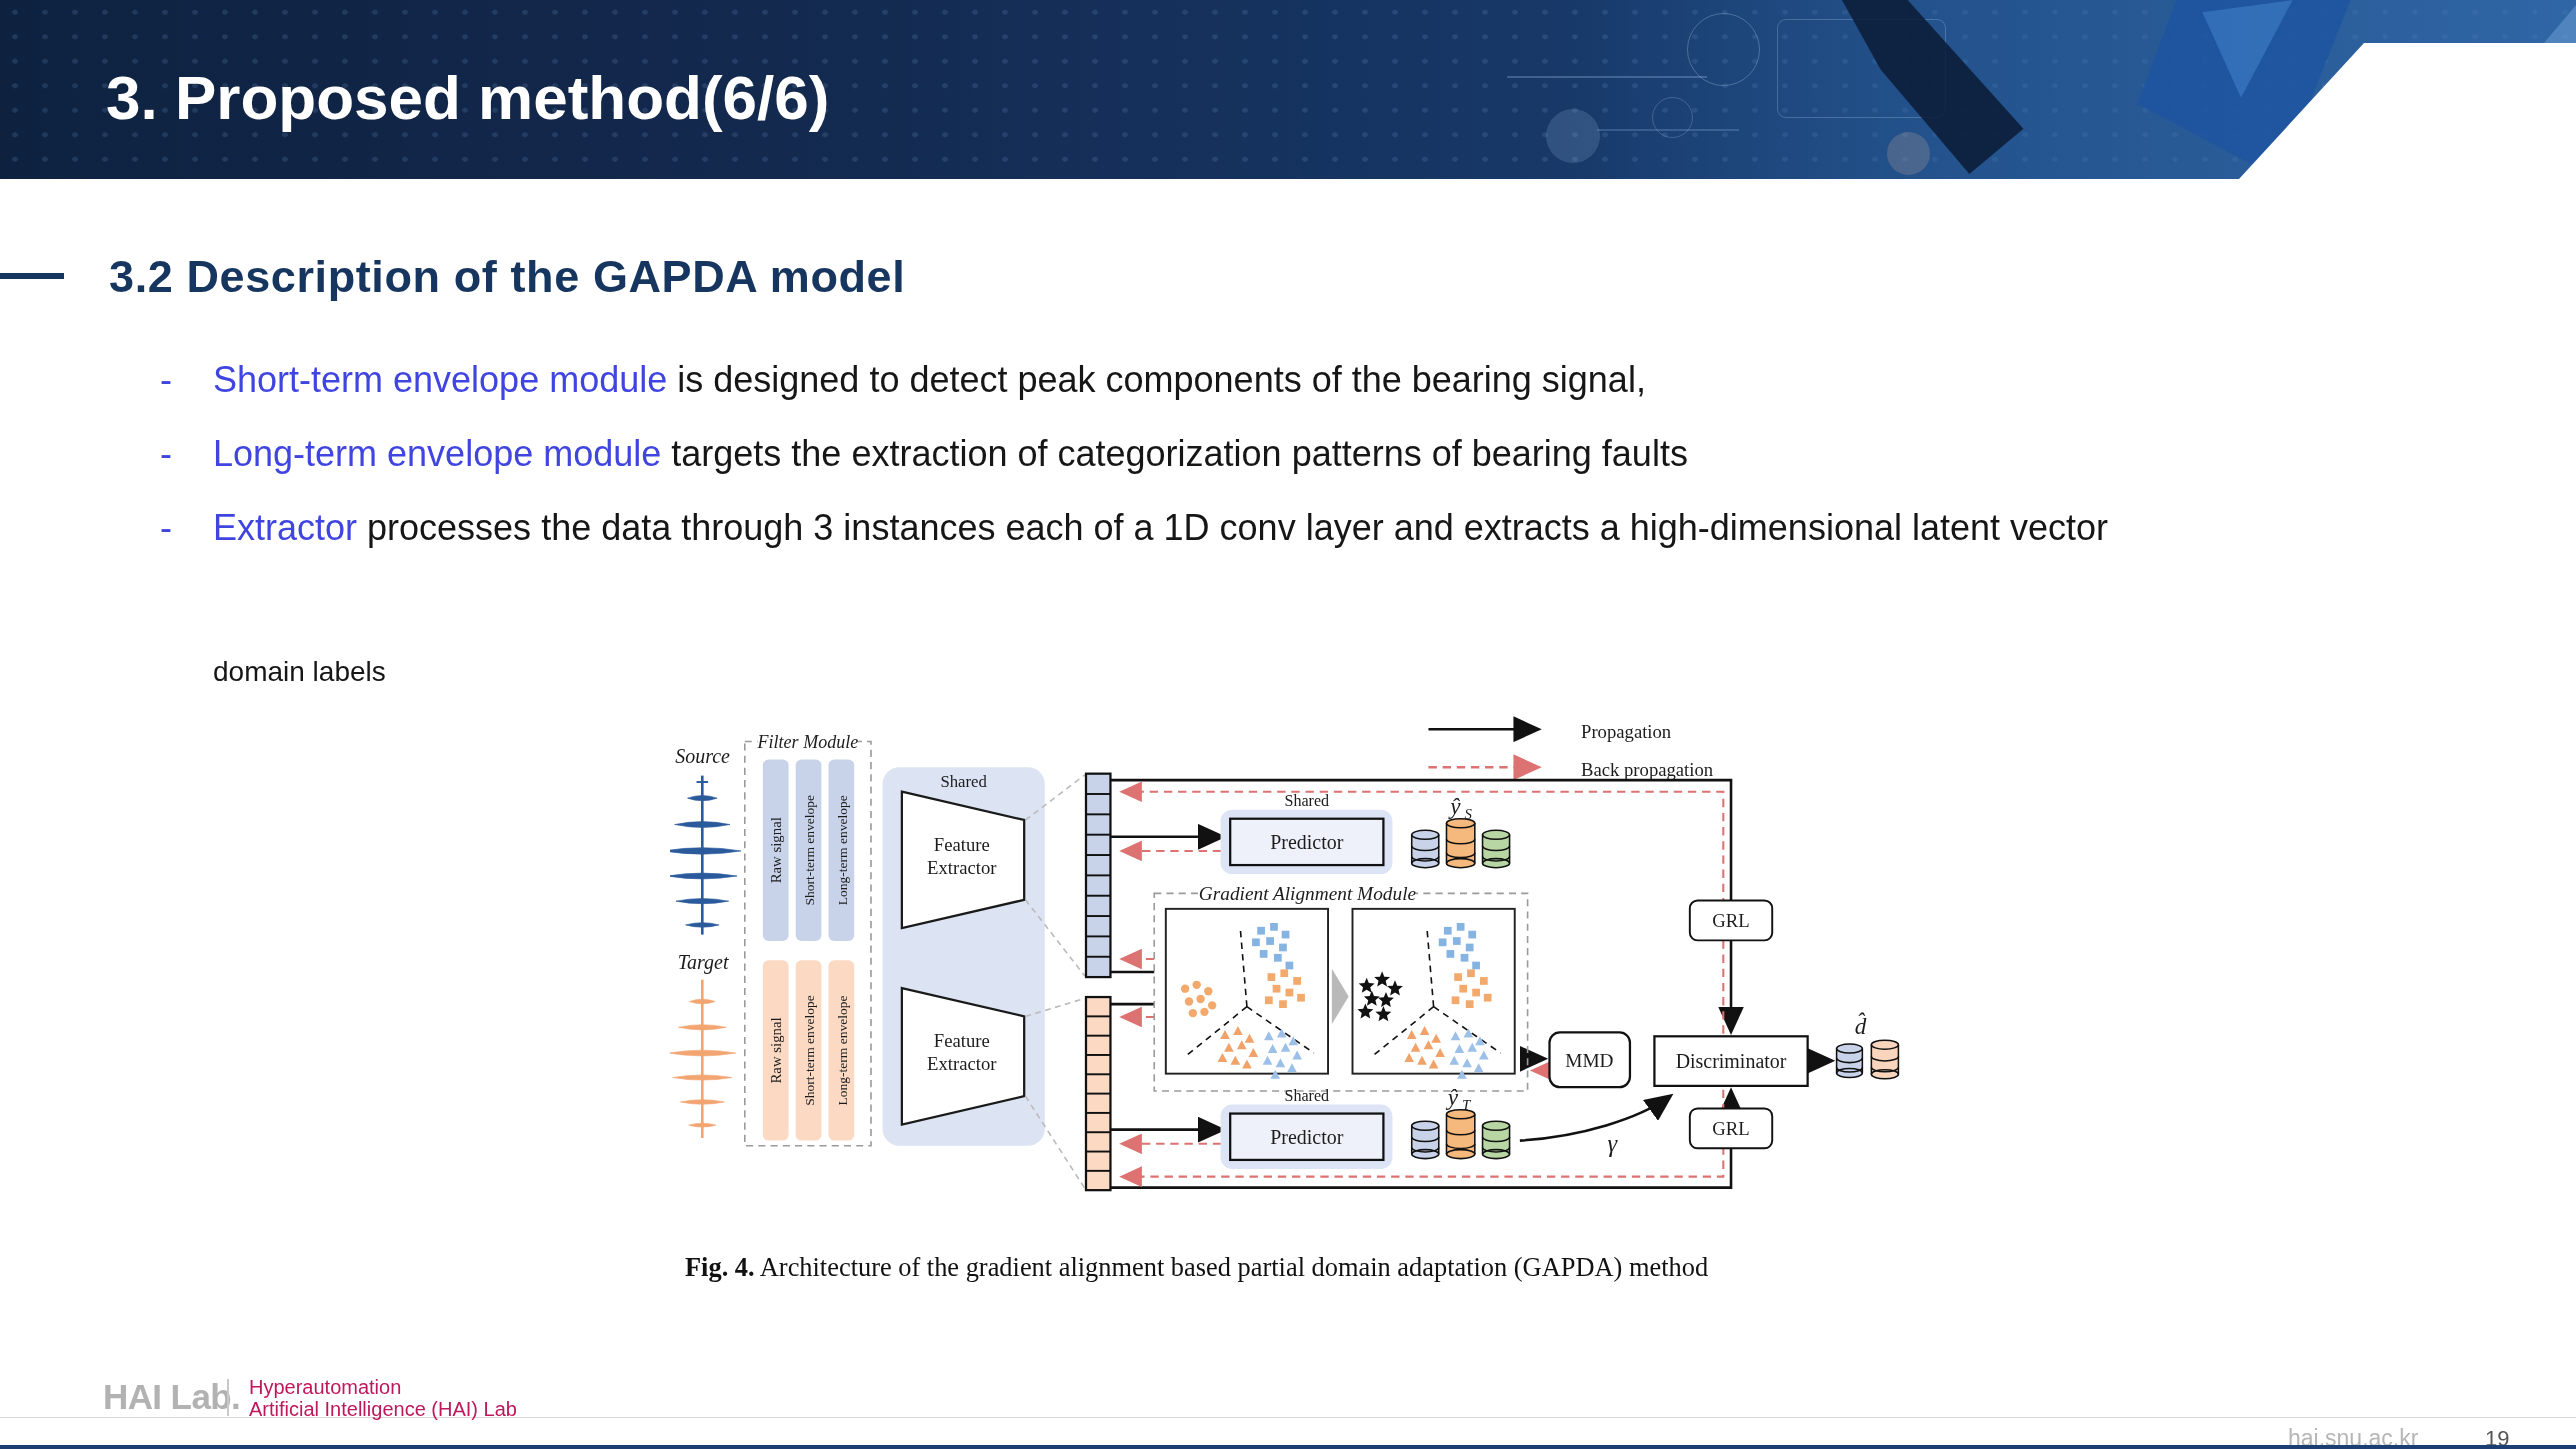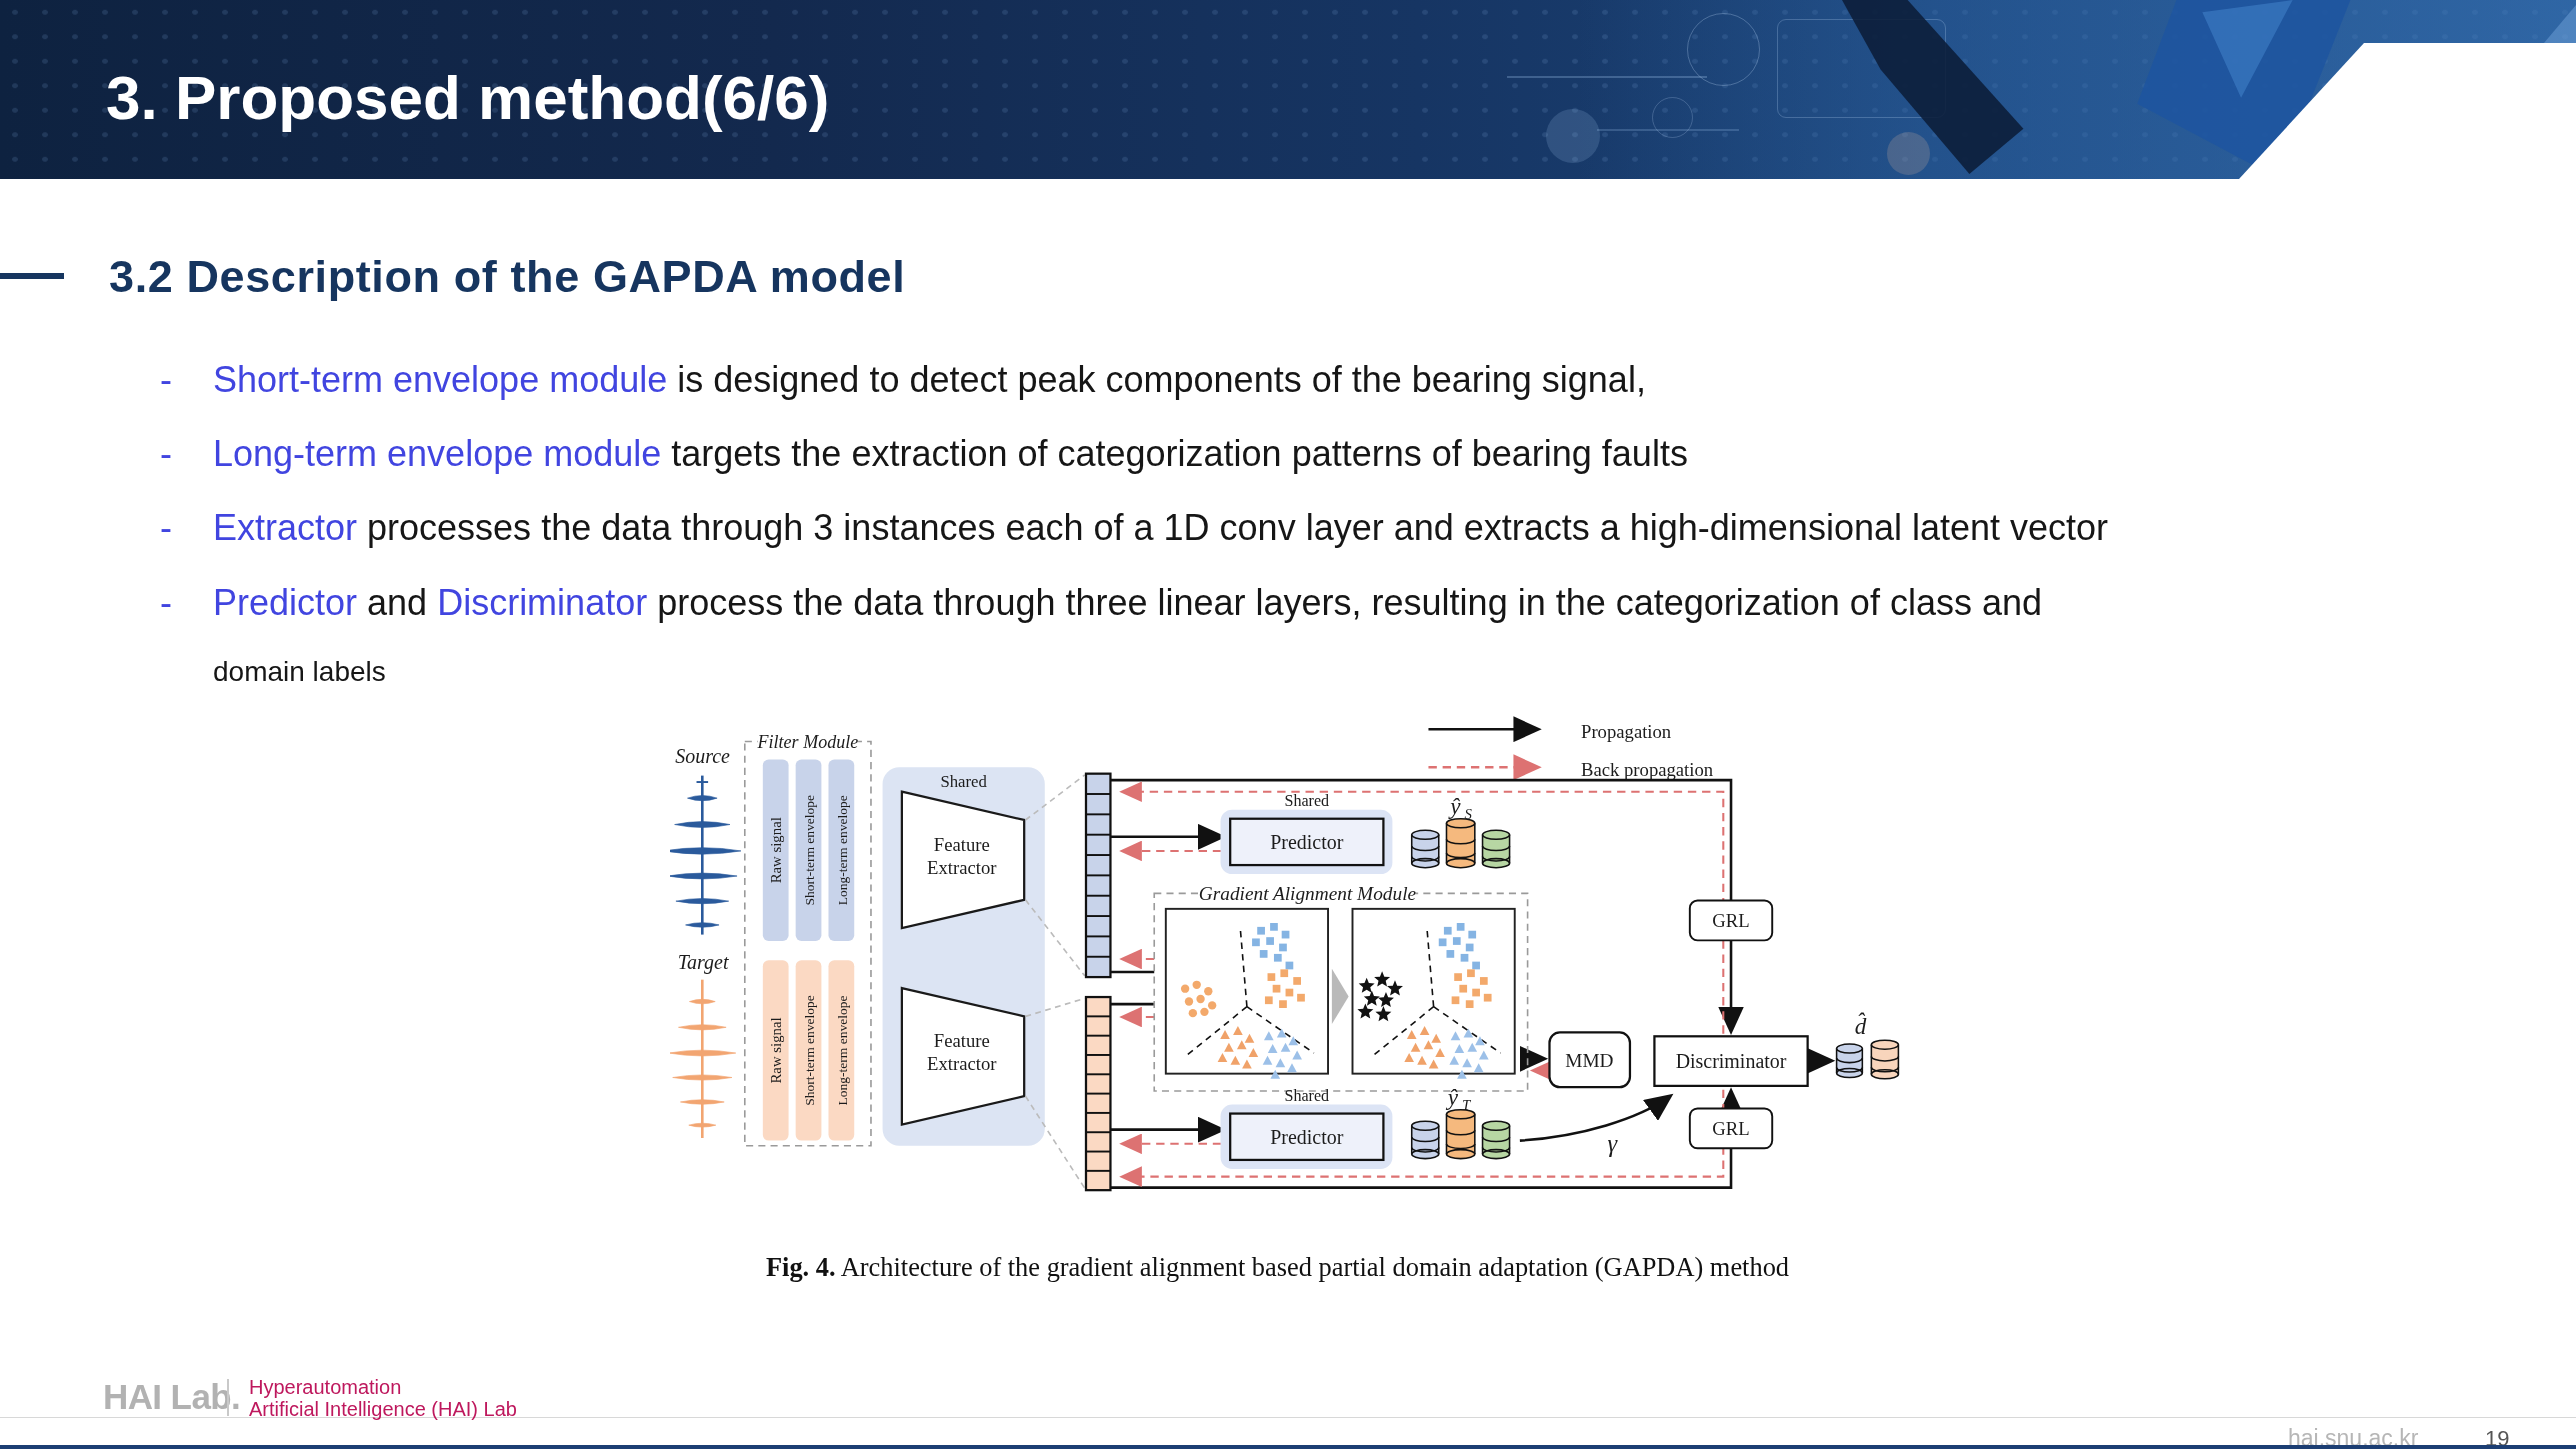--- a/index.html
+++ b/index.html
@@ -24,21 +24,21 @@
   .bullet{position:absolute;left:160px;font-size:36px;color:#161616;white-space:nowrap;}
   .bullet .dash{display:inline-block;width:53px;color:#4145e0;}
   .hl{color:#4145e0;margin-top:48px;}
   .bullet-cont{position:absolute;left:213px;font-size:28px;color:#161616;white-space:nowrap;}
   
   .figure{position:absolute;left:670px;top:708px;width:1262px;height:515px;}
   .figure text{fill:#1c1c1c;}
   .serif{font-family:"Liberation Serif",serif;}
   
   .caption{position:absolute;left:685px;top:1247px;width:1185px;
-    font-family:"Liberation Serif",serif;font-size:26.4px;line-height:41px;color:#111;text-align:center;}
+    font-family:"Liberation Serif",serif;font-size:26.4px;line-height:41px;color:#111;}
   
   .footer-line{position:absolute;left:0;top:1417px;width:2576px;height:1.3px;background:#d8d8d8;}
   .hai-lab{position:absolute;left:103px;top:1377px;font-size:35px;font-weight:bold;color:#b2b2b2;letter-spacing:-0.6px;}
   .footer-divider{position:absolute;left:227px;top:1379px;width:1.9px;height:37px;background:#c9c9c9;}
   .lab-name{position:absolute;left:249px;top:1376px;font-size:20px;color:#be185d;line-height:22px;}
   .site{position:absolute;left:2288px;top:1425px;font-size:23px;color:#b6b6b6;}
   .page-num{position:absolute;left:2485px;top:1426px;font-size:22px;color:#555;}
   .bottom-strip{position:absolute;left:0;top:1445px;width:2576px;height:3.9px;background:#1c3e73;}
 </style>
 </head>
@@ -69,23 +69,20 @@
   <div class="section-title">3.2 Description of the GAPDA model</div>
 
   <div class="bullet" style="top:359px">
     <span class="dash">-</span><span><span class="hl">Short-term envelope module</span><span> is designed to detect peak components of the bearing signal,</span></span>
   </div>
   <div class="bullet" style="top:433px">
     <span class="dash">-</span><span><span class="hl">Long-term envelope module</span><span> targets the extraction of categorization patterns of bearing faults</span></span>
   </div>
   <div class="bullet" style="top:507px">
     <span class="dash">-</span><span><span class="hl">Extractor</span><span> processes the data through 3 instances each of a 1D conv layer and extracts a high-dimensional latent vector</span></span>
-  </div>
-  <div class="bullet" style="top:582px">
-    <span class="dash">-</span><span><span class="hl">Predictor</span><span> and </span><span class="hl">Discriminator</span><span> process the data through three linear layers, resulting in the categorization of class and</span></span>
   </div>
   <div class="bullet-cont" style="top:656px">domain labels</div>
 
   <svg class="figure" viewBox="1040 1100 1960 800">
     <defs>
       <marker id="ab" markerWidth="12" markerHeight="10" refX="9" refY="5" orient="auto">
           <path d="M0,0 L11,5 L0,10 Z" fill="#111"></path>
         </marker>
       <marker id="ar" markerWidth="12" markerHeight="10" refX="9" refY="5" orient="auto">
           <path d="M0,0 L11,5 L0,10 Z" fill="#dd7272"></path>

